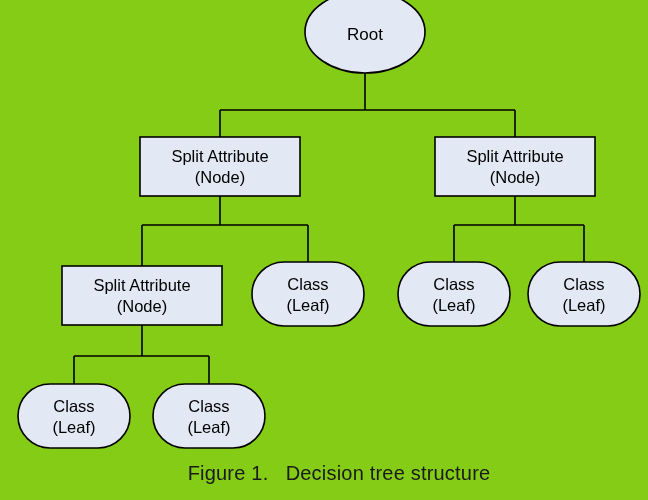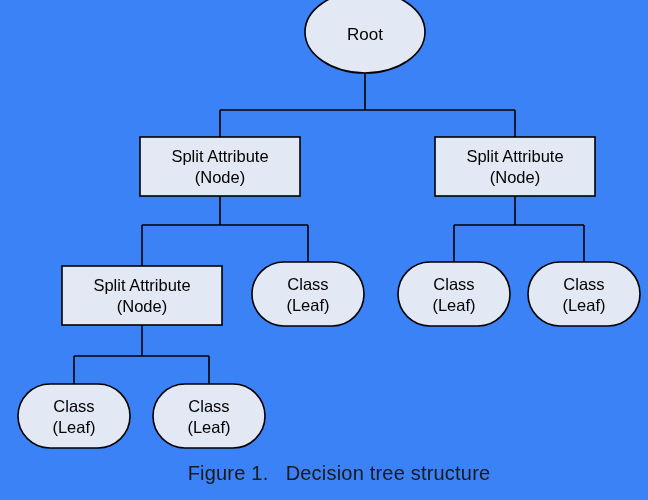--- a/index.html
+++ b/index.html
@@ -4,21 +4,21 @@
 <style>
   html, body {
     margin: 0;
     padding: 0;
     background: #ffffff;
   }
   #page {
     position: relative;
     width: 648px;
     height: 500px;
-    background: #3b82f6;
+    background: #84cc16;
     overflow: hidden;
     font-family: "Liberation Sans", sans-serif;
   }
   #tree-svg {
     position: absolute;
     left: 0;
     top: 0;
     width: 648px;
     height: 460px;
   }

